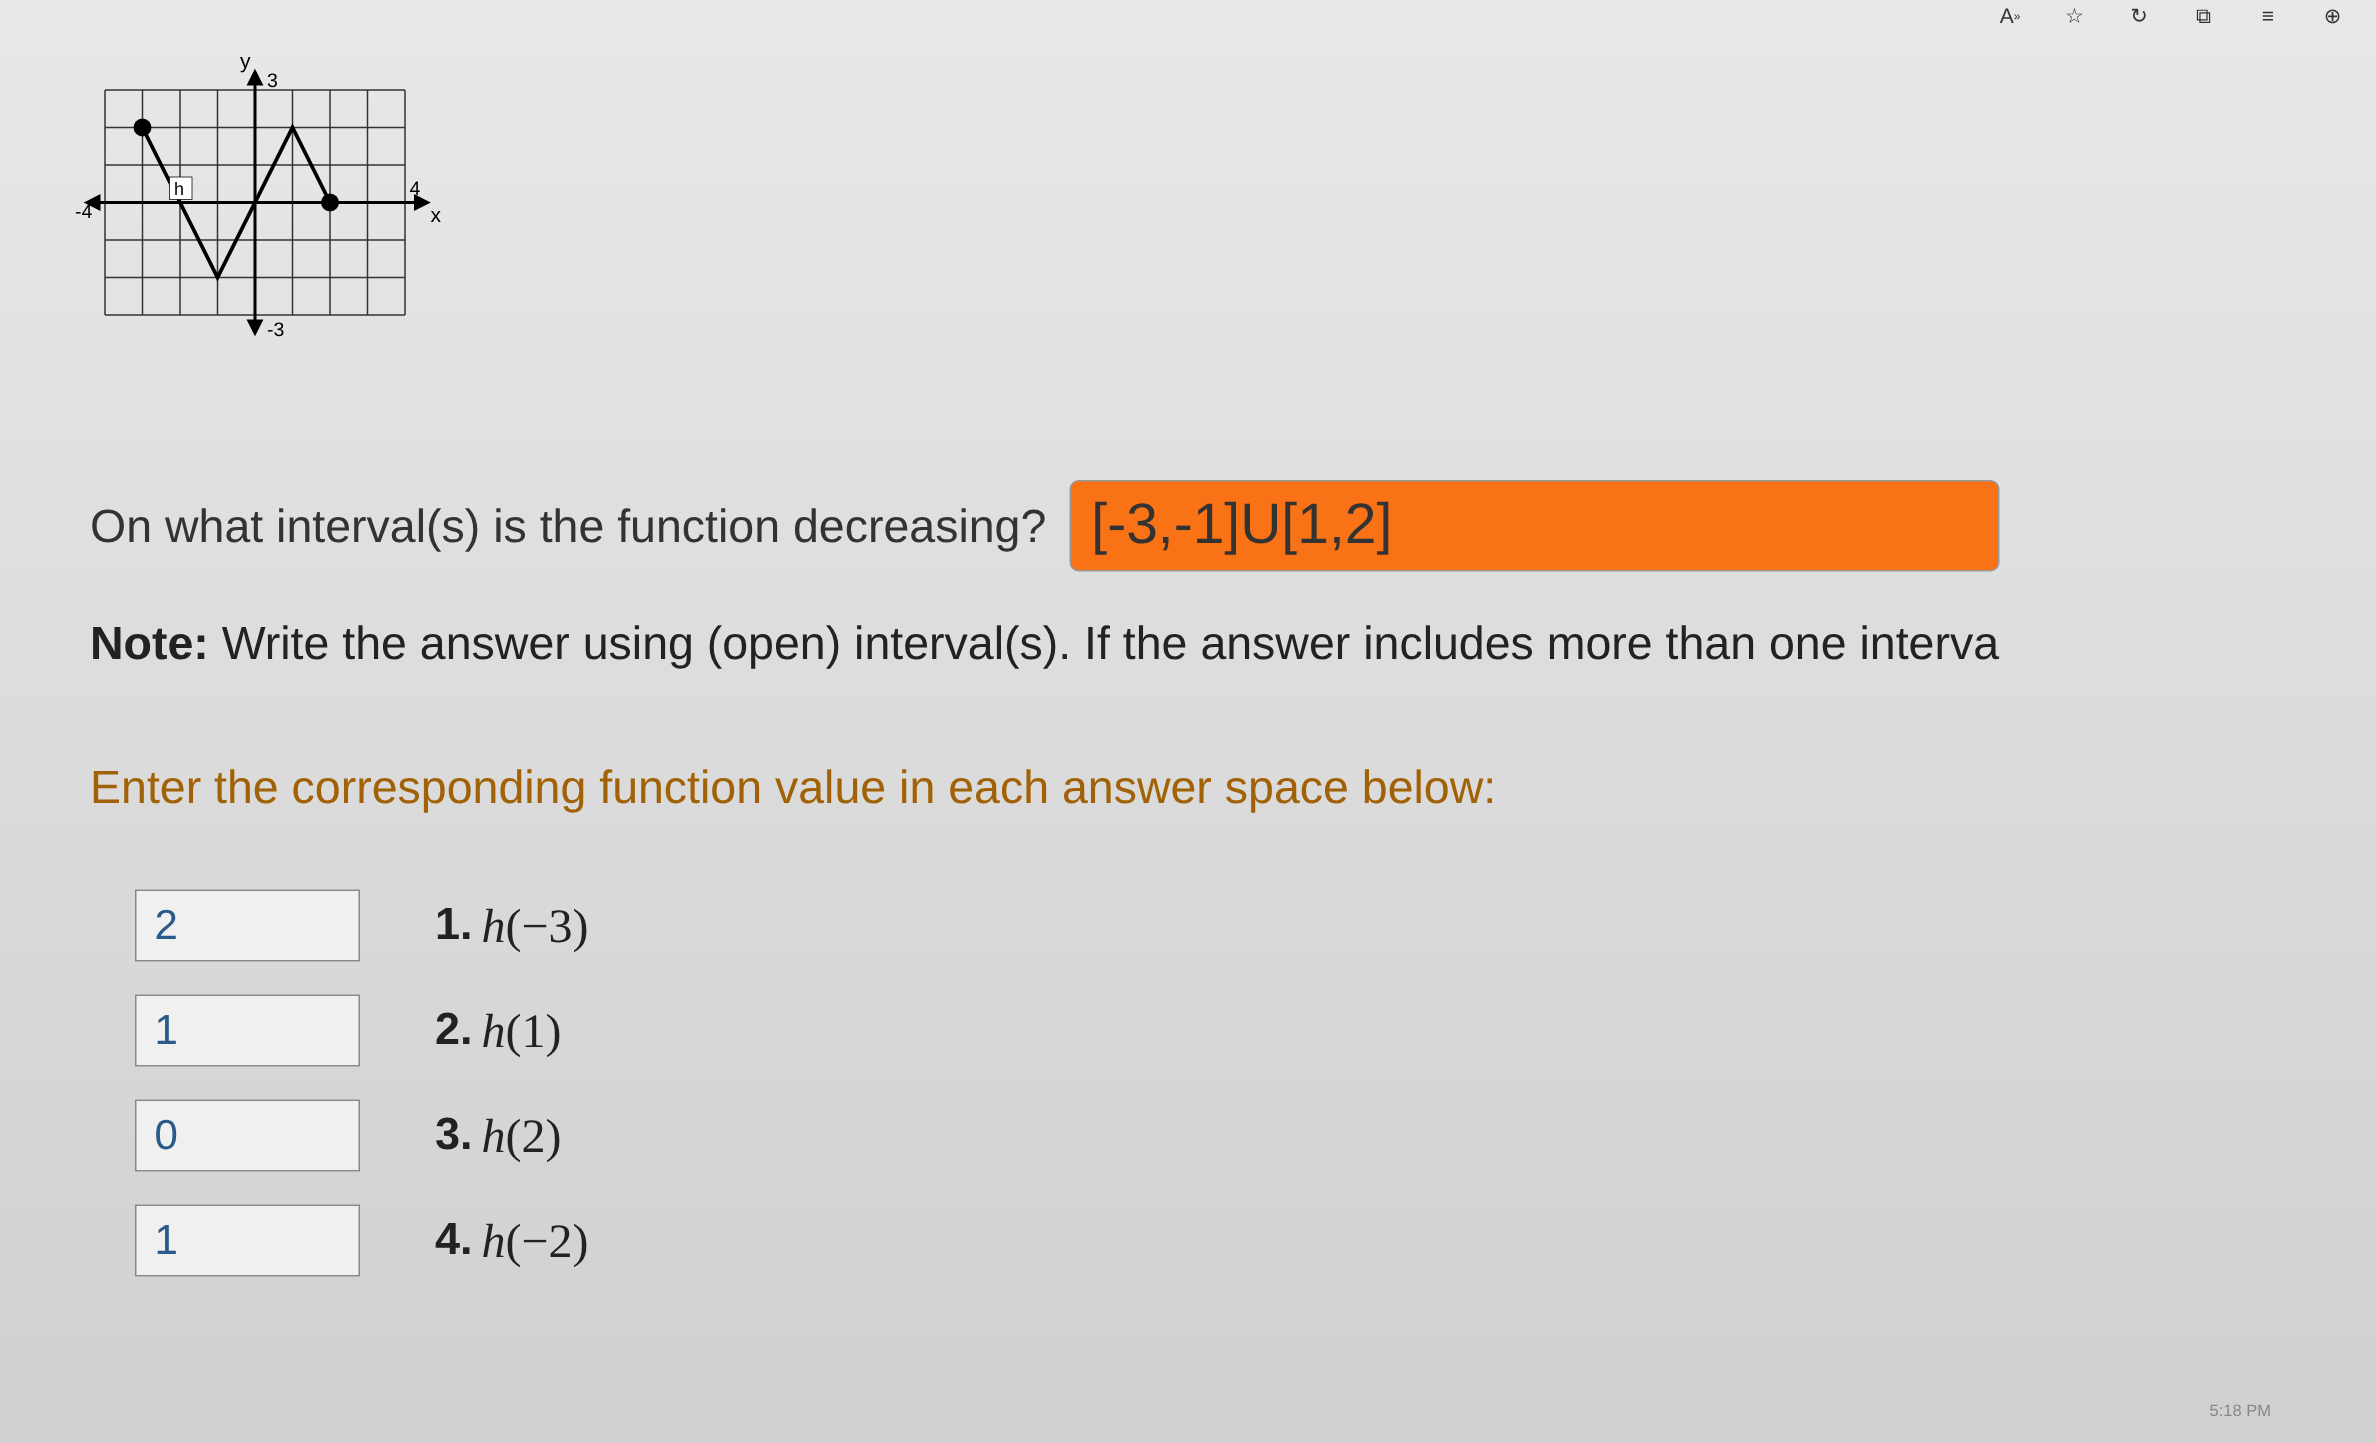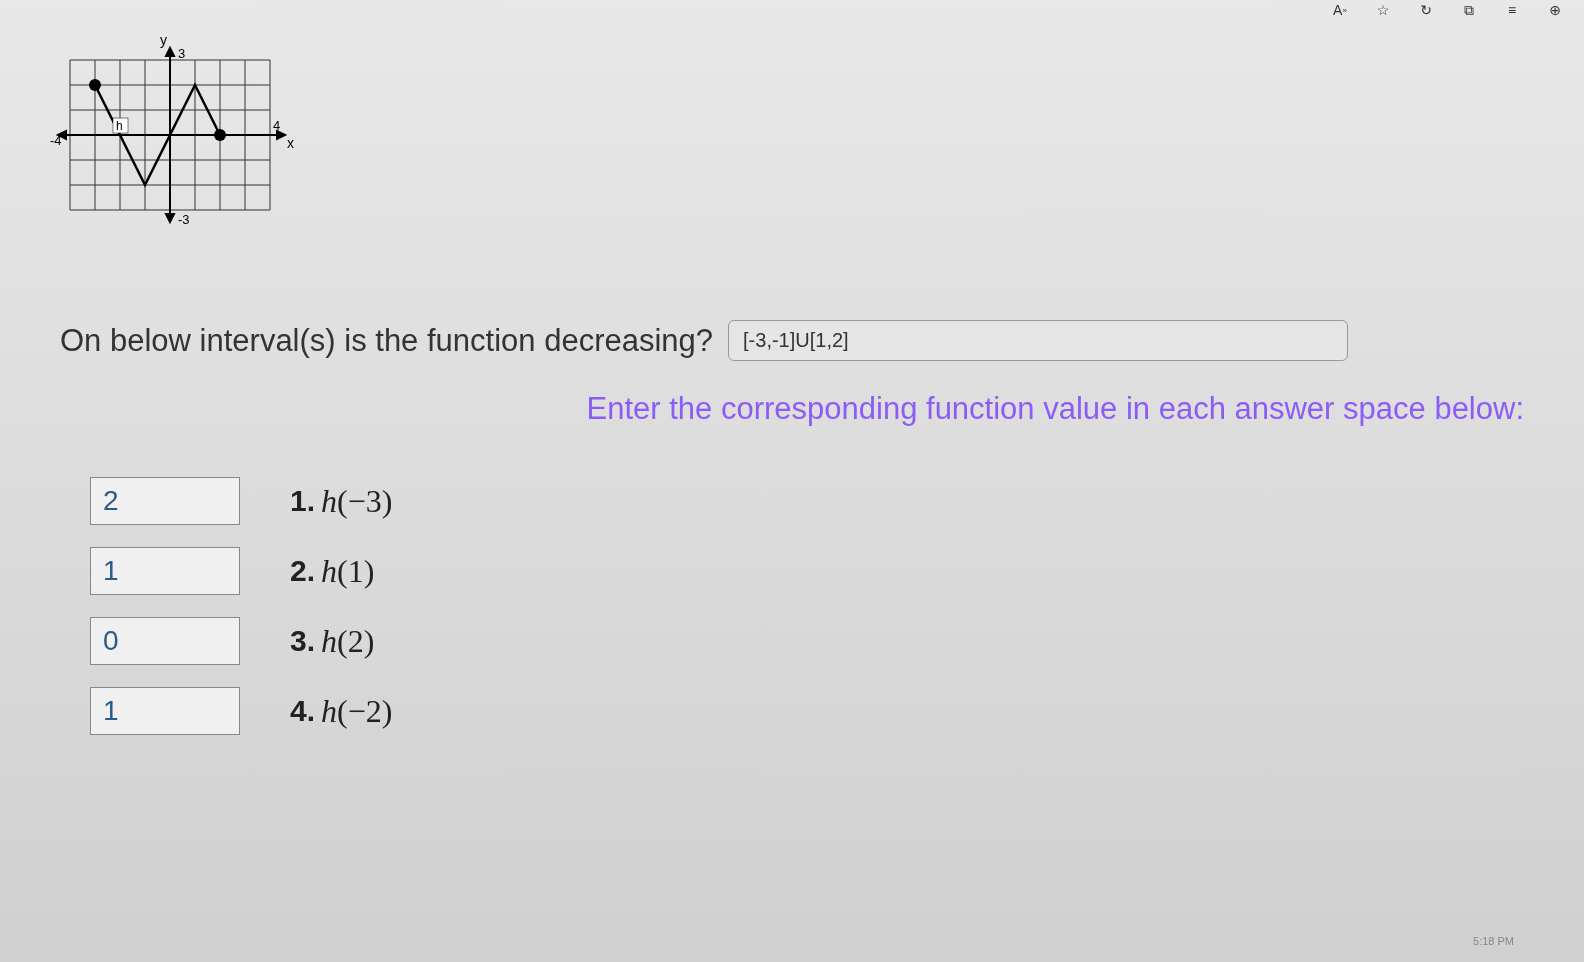--- a/index.html
+++ b/index.html
@@ -56,38 +56,37 @@
       align-items: center;
       gap: 15px;
       margin-bottom: 30px;
       font-size: 31px;
       color: #333;
     }
     .interval-input {
       border: 1px solid #999;
       border-radius: 6px;
       padding: 8px 14px;
-      font-size: 20px;
-      background: #e5e5e5;
+      font-size: 38px;
+      background: #f97316;
       min-width: 620px;
       color: #333;
     }
     .note-line {
       font-size: 31px;
       color: #222;
       margin-bottom: 60px;
     }
     .note-line .bold {
       font-weight: bold;
     }
     .enter-prompt {
       font-size: 31px;
-      color: #8b5cf6;
+      color: #a16207;
       margin-bottom: 50px;
-      text-align: right;
     }
     .matching-container {
       display: flex;
       gap: 50px;
       margin-left: 30px;
     }
     .answer-boxes {
       display: flex;
       flex-direction: column;
       gap: 22px;
@@ -195,24 +194,27 @@
         <circle cx="55" cy="55" r="6" fill="#000"></circle>
         <circle cx="180" cy="105" r="6" fill="#000"></circle>
 
         <rect x="73" y="88" width="15" height="15" fill="#fff" stroke="#000" stroke-width="0.5"></rect>
         <text x="76" y="100" font-size="12" fill="#000">h</text>
       </svg>
     </div>
   </div>
 
   <div class="question-row">
-    <span>On below interval(s) is the function decreasing?</span>
+    <span>On what interval(s) is the function decreasing?</span>
     <input type="text" class="interval-input" value="[-3,-1]U[1,2]" style="">
   </div>
 
+  <div class="note-line">
+    <span class="bold">Note:</span><span> Write the answer using (open) interval(s). If the answer includes more than one interva</span>
+  </div>
 
   <div class="enter-prompt">Enter the corresponding function value in each answer space below:</div>
 
   <div class="matching-container">
     <div class="answer-boxes">
       <div class="answer-box">2</div>
       <div class="answer-box">1</div>
       <div class="answer-box">0</div>
       <div class="answer-box">1</div>
     </div>

